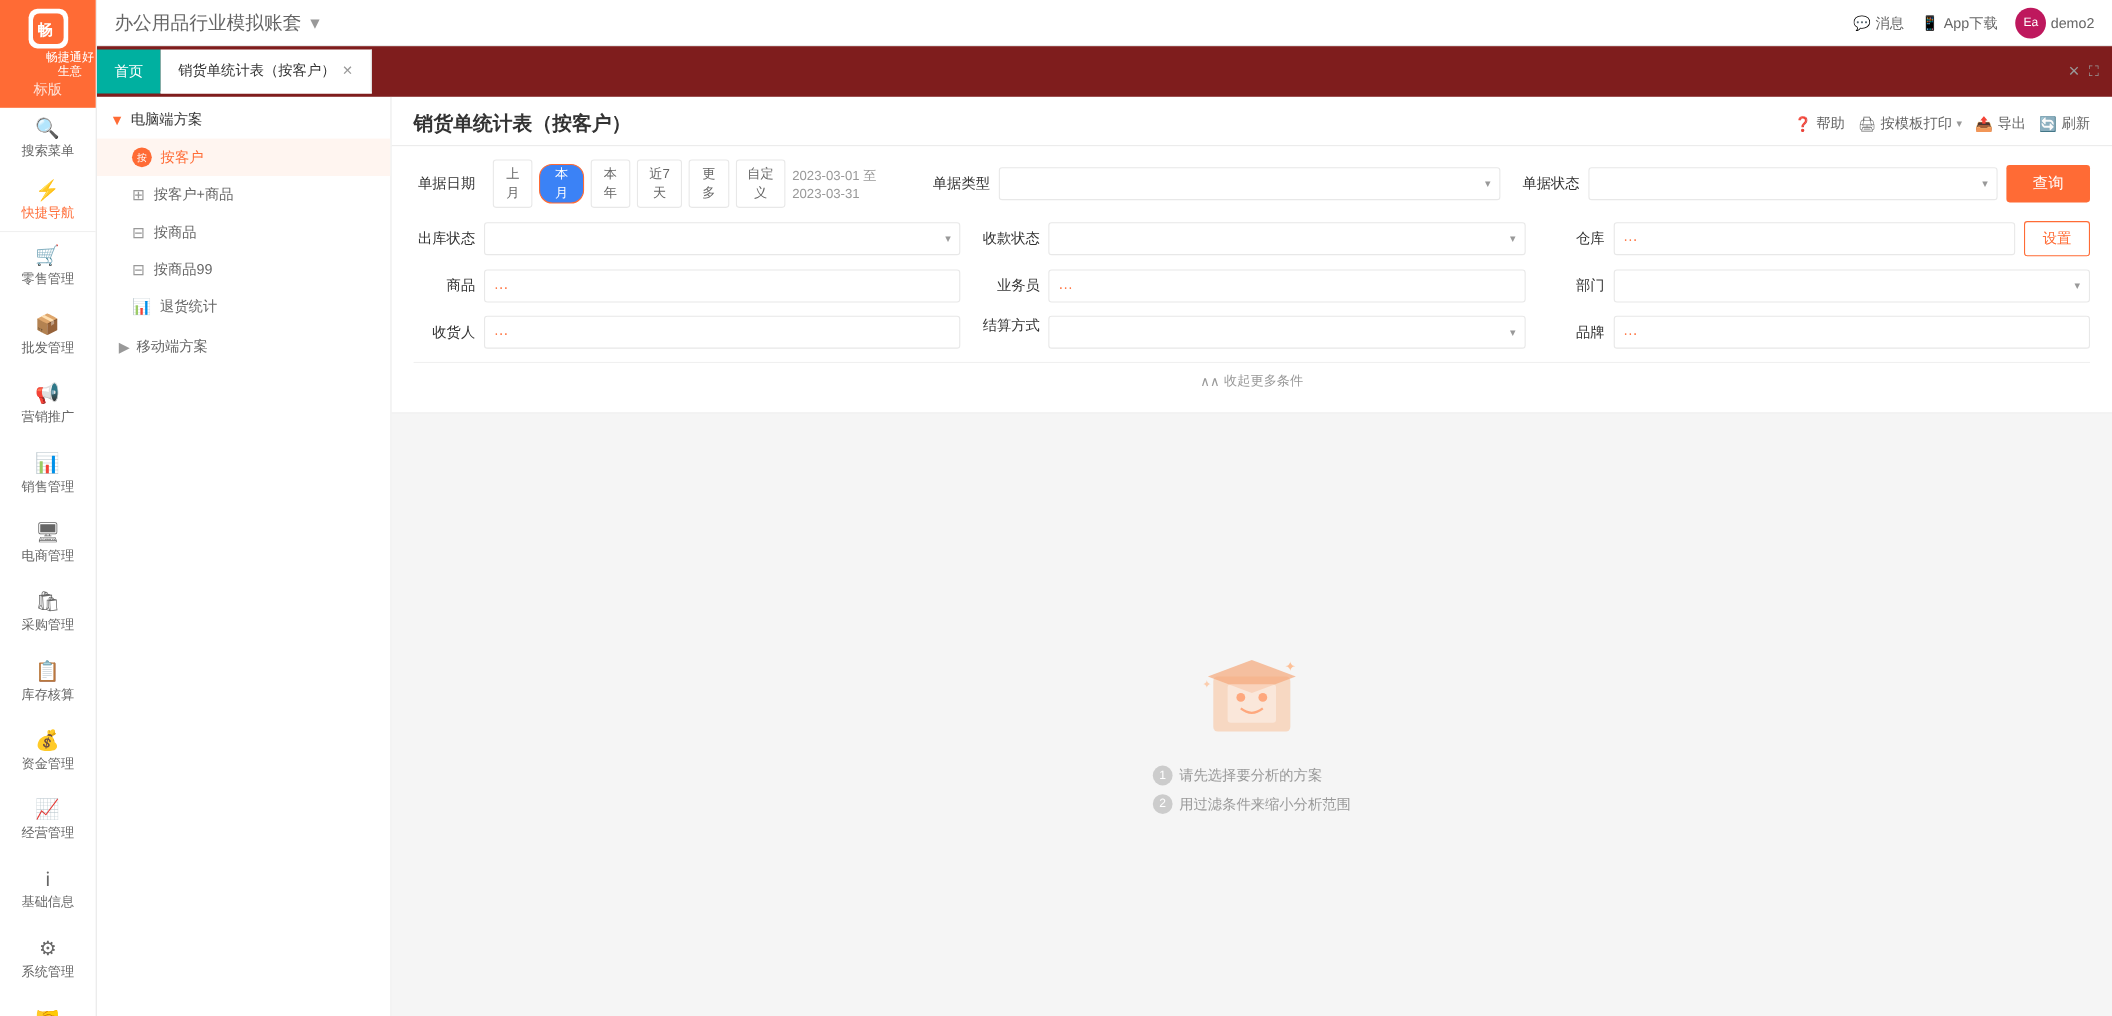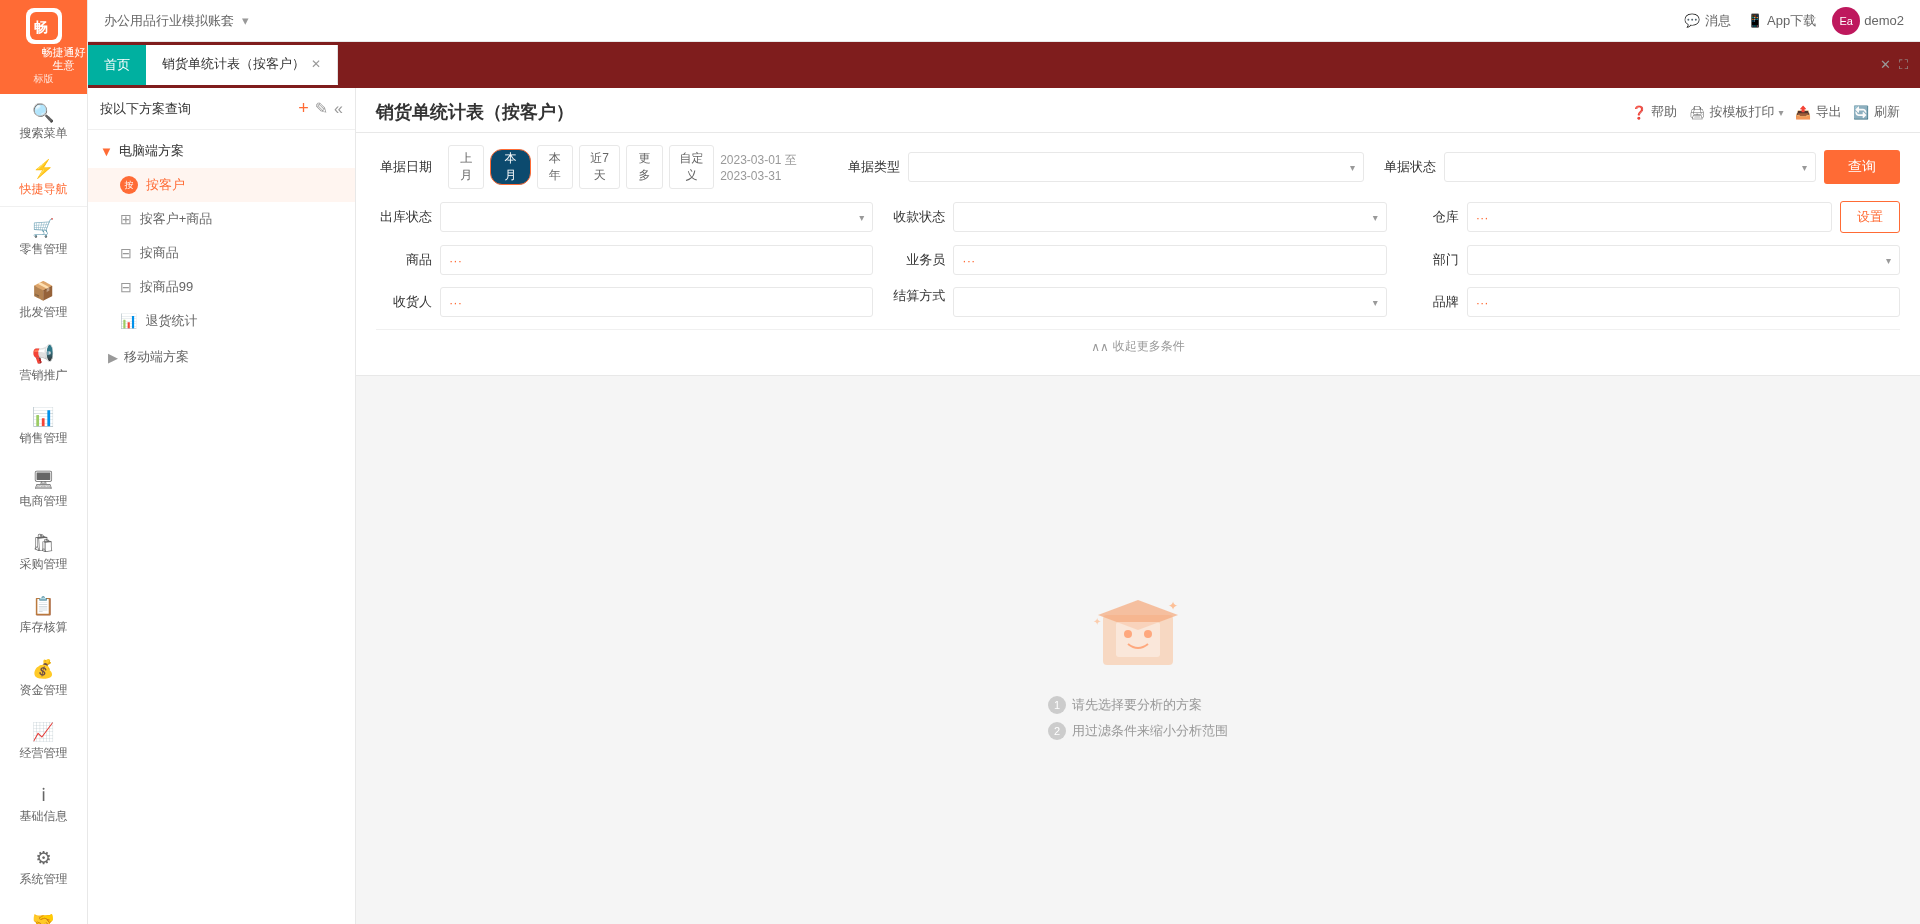--- a/index.html
+++ b/index.html
@@ -13,21 +13,21 @@
     .nav-item { width: 100%; padding: 12px 0; display: flex; flex-direction: column; align-items: center; cursor: pointer; color: #666; font-size: 12px; gap: 4px; }
     .nav-icon { font-size: 18px; line-height: 1; }
     .search-nav { padding: 10px 0; width: 100%; display: flex; flex-direction: column; align-items: center; color: #666; font-size: 12px; gap: 3px; cursor: pointer; }
     .quick-nav { padding: 8px 0; width: 100%; display: flex; flex-direction: column; align-items: center; color: #ff6b35; font-size: 12px; gap: 3px; border-bottom: 1px solid #f0f0f0; }
 
     
     .main-wrapper { flex: 1; display: flex; flex-direction: column; overflow: hidden; }
 
     
     .topbar { height: 42px; background: #fff; border-bottom: 1px solid #e8e8e8; display: flex; align-items: center; padding: 0 16px; justify-content: space-between; flex-shrink: 0; }
-    .topbar-left { display: flex; align-items: center; gap: 8px; color: #666; font-size: 13px; }
+    .topbar-left { display: flex; align-items: center; gap: 8px; color: #666; font-size: 17px; }
     .topbar-right { display: flex; align-items: center; gap: 16px; color: #666; font-size: 13px; }
     .topbar-right-item { display: flex; align-items: center; gap: 4px; cursor: pointer; }
     .user-avatar { width: 28px; height: 28px; border-radius: 50%; background: #be185d; display: flex; align-items: center; justify-content: center; color: #fff; font-size: 11px; overflow: hidden; }
 
     
     .tabbar { height: 46px; background: #7f1d1d; display: flex; align-items: center; flex-shrink: 0; }
     .tab { height: 40px; padding: 0 16px; display: flex; align-items: center; gap: 6px; cursor: pointer; font-size: 13px; color: #666; background: #f0f0f0; border-right: 1px solid #e0e0e0; }
     .tab.active { background: #fff; color: #333; border-bottom: 2px solid #fff; }
     .tab-close { color: #999; font-size: 12px; cursor: pointer; }
     .home-tab { background: #00b0a0; color: #fff; padding: 0 16px; height: 40px; display: flex; align-items: center; cursor: pointer; font-size: 13px; }
@@ -56,21 +56,21 @@
     .right-panel { flex: 1; display: flex; flex-direction: column; overflow: hidden; background: #f5f5f5; }
     .page-header { background: #fff; padding: 12px 20px 8px; border-bottom: 1px solid #e8e8e8; display: flex; align-items: center; justify-content: space-between; flex-shrink: 0; }
     .page-title { font-size: 18px; font-weight: 600; color: #333; }
     .page-actions { display: flex; align-items: center; gap: 12px; color: #666; font-size: 13px; }
     .page-action-btn { display: flex; align-items: center; gap: 4px; cursor: pointer; color: #666; }
     .filter-row { display: flex; align-items: center; gap: 16px; margin-bottom: 12px; }
     .filter-row:last-child { margin-bottom: 0; }
     .filter-label { color: #333; font-size: 13px; white-space: nowrap; min-width: 56px; text-align: right; }
     .filter-date-group { display: flex; align-items: center; gap: 6px; flex: 1; max-width: 380px; }
     .date-btn { padding: 4px 8px; border: 1px solid #e8e8e8; border-radius: 3px; cursor: pointer; font-size: 12px; color: #666; background: #fff; }
-    .date-btn.active { background: #0c4a6e; color: #fff; border-color: #ff6b35; border-radius: 12px; padding: 0 10px; }
+    .date-btn.active { background: #3b82f6; color: #fff; border-color: #ff6b35; border-radius: 12px; padding: 0 10px; }
     .date-range { font-size: 12px; color: #999; }
     .collapse-bar { display: flex; justify-content: center; padding: 8px; border-top: 1px solid #f0f0f0; }
     .collapse-btn { display: flex; align-items: center; gap: 4px; color: #999; font-size: 12px; cursor: pointer; }
     .btn-primary { background: #ff6b35; color: #fff; border: none; border-radius: 3px; padding: 8px 24px; font-size: 14px; cursor: pointer; }
     .btn-setting { background: #fff; color: #ff6b35; border: 1px solid #ff6b35; border-radius: 3px; padding: 6px 16px; font-size: 13px; cursor: pointer; }
 
     
     .empty-area { flex: 1; display: flex; flex-direction: column; align-items: center; justify-content: center; background: #f5f5f5; padding: 40px; }
     .empty-illustration { width: 120px; height: 120px; margin-bottom: 16px; display: flex; align-items: center; justify-content: center; }
     .empty-tips { display: flex; flex-direction: column; gap: 8px; }
@@ -85,21 +85,21 @@
 
 <div class="sidebar">
   <div class="logo-area">
     <div class="logo-icon">
       <svg viewBox="0 0 28 28" fill="none">
         <rect width="28" height="28" rx="6" fill="#ff6b35"></rect>
         <text x="4" y="20" font-size="14" fill="#fff" font-weight="bold">畅</text>
       </svg>
     </div>
     <span style="font-size:11px;text-align:center;line-height:1.2;margin-left:40px;">畅捷通好生意</span>
-    <span style="font-size:10px;color:rgba(255,255,255,0.8);">标版</span>
+    <span style="font-size:13px;color:rgba(255,255,255,0.8);">标版</span>
   </div>
 
   <div class="search-nav">
     <span class="nav-icon">🔍</span>
     <span>搜索菜单</span>
   </div>
   <div class="quick-nav">
     <span class="nav-icon">⚡</span>
     <span>快捷导航</span>
   </div>
@@ -190,28 +190,20 @@
     </div>
     <div class="tab-maximize">
       <span style="cursor:pointer;">✕</span>
       <span style="cursor:pointer;">⛶</span>
     </div>
   </div>
 
   <div class="content-area">
 
     <div class="left-panel">
-      <div class="left-panel-header">
-        <span class="left-panel-title">按以下方案查询</span>
-        <div class="left-panel-actions">
-          <span title="添加" style="color:#ff6b35;font-size:18px;cursor:pointer;">+</span>
-          <span title="编辑" style="font-size:16px;cursor:pointer;">✎</span>
-          <span title="收起" style="font-size:16px;cursor:pointer;">«</span>
-        </div>
-      </div>
 
       <div class="scheme-section">
         <div class="scheme-group">
           <div class="scheme-group-title">
             <span style="color:#ff6b35;">▼</span>
             <span>电脑端方案</span>
           </div>
           <div class="scheme-item active">
             <div class="scheme-item-icon">
               <span style="font-size:9px;">按</span>

